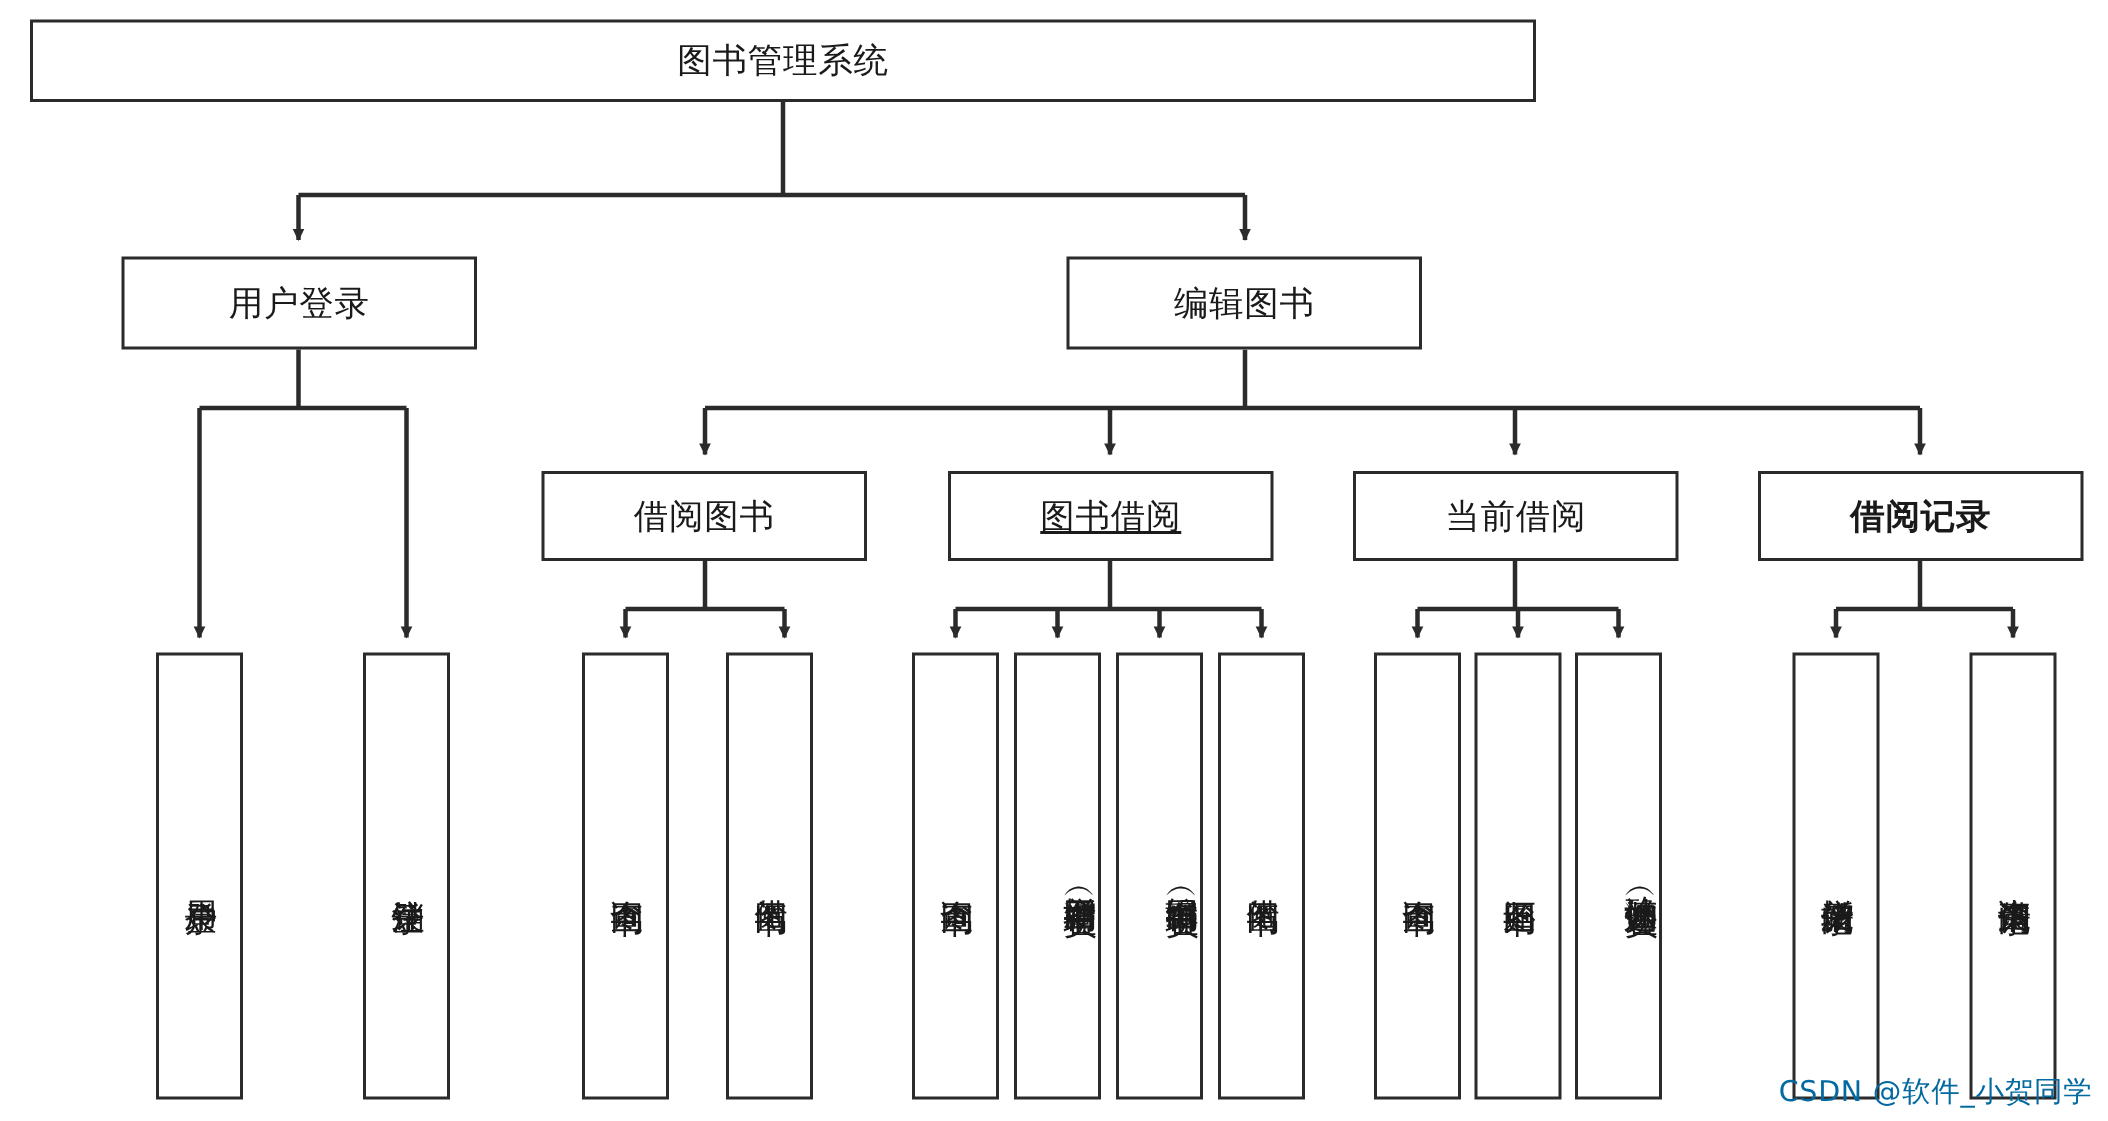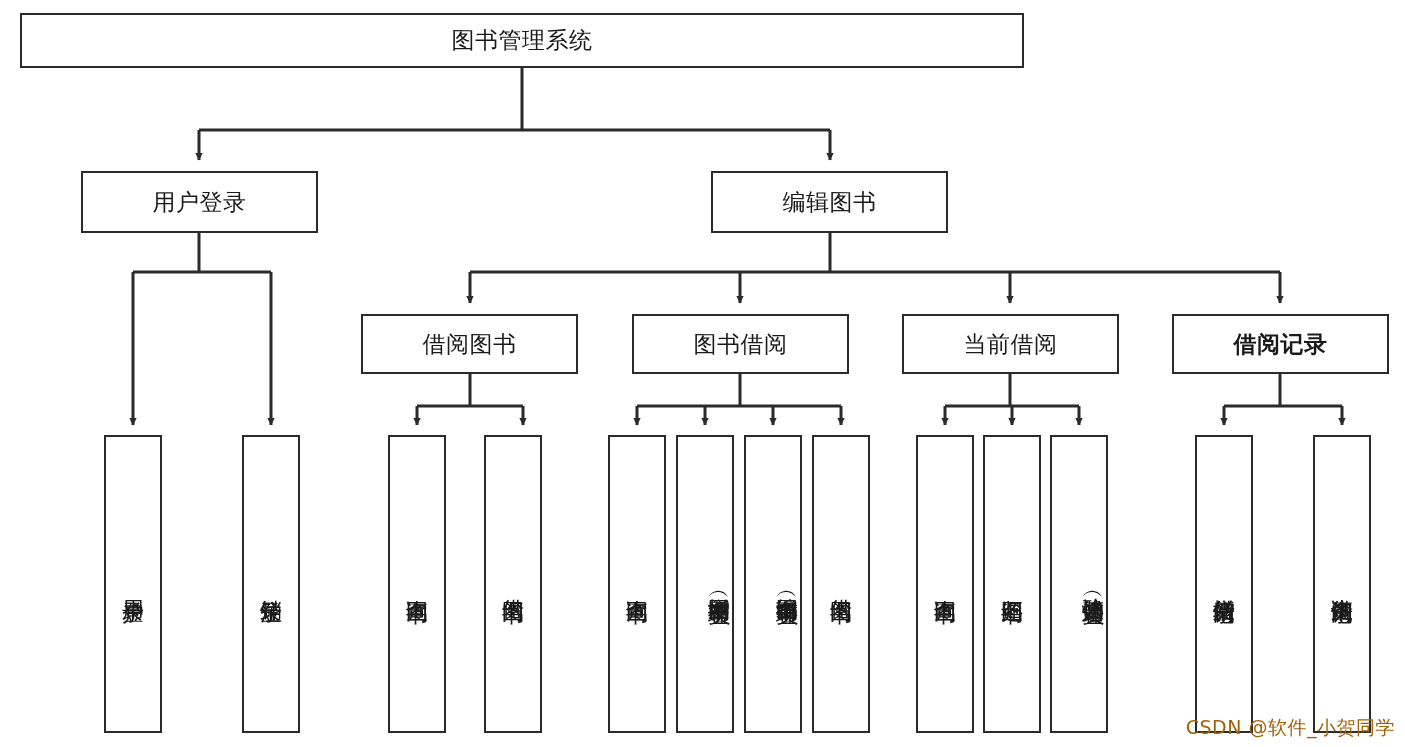--- a/index.html
+++ b/index.html
@@ -52,21 +52,21 @@
     writing-mode: vertical-rl;
     text-orientation: upright;
     display: block;
   }
   .node.v.center { align-items: center; }
   .watermark {
     position: absolute;
     right: 10px;
     bottom: 6px;
     font-size: 19px;
-    color: #a16207;
+    color: #0369a1;
     letter-spacing: 0.5px;
     white-space: nowrap;
   }
 </style>
 </head>
 <body>
 
 <div id="canvas">
 
   <svg id="edges" viewBox="0 0 1405 747" xmlns="http://www.w3.org/2000/svg">
@@ -126,21 +126,21 @@
   <div class="node h" style="left:81px; top:171px; width:237px; height:62px;">
     <span>用户登录</span>
   </div>
   <div class="node h" style="left:711px; top:171px; width:237px; height:62px;">
     <span>编辑图书</span>
   </div>
 
   <div class="node h" style="left:361px; top:314px; width:217px; height:60px;">
     <span>借阅图书</span>
   </div>
-  <div class="node h" style="left:632px; top:314px; width:217px; height:60px;">
+  <div class="node h" style="left:632px; top:314px; width:217px; height:60px;text-decoration:underline;">
     <span>图书借阅</span>
   </div>
   <div class="node h" style="left:902px; top:314px; width:217px; height:60px;">
     <span>当前借阅</span>
   </div>
   <div class="node h" style="left:1172px; top:314px; width:217px; height:60px;font-weight:bold;">
     <span>借阅记录</span>
   </div>
 
   <div class="node v center" style="left:104px; top:435px; width:58px; height:298px;">

